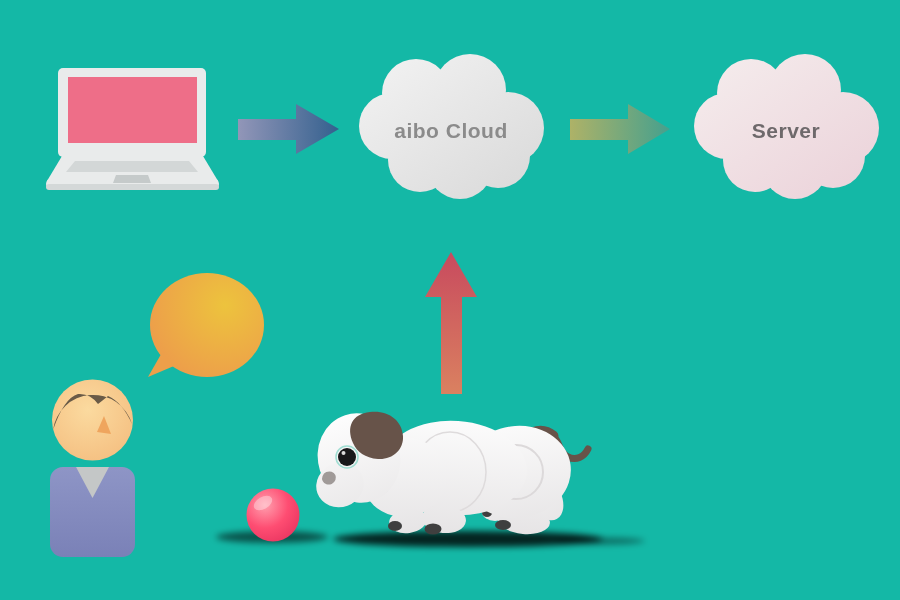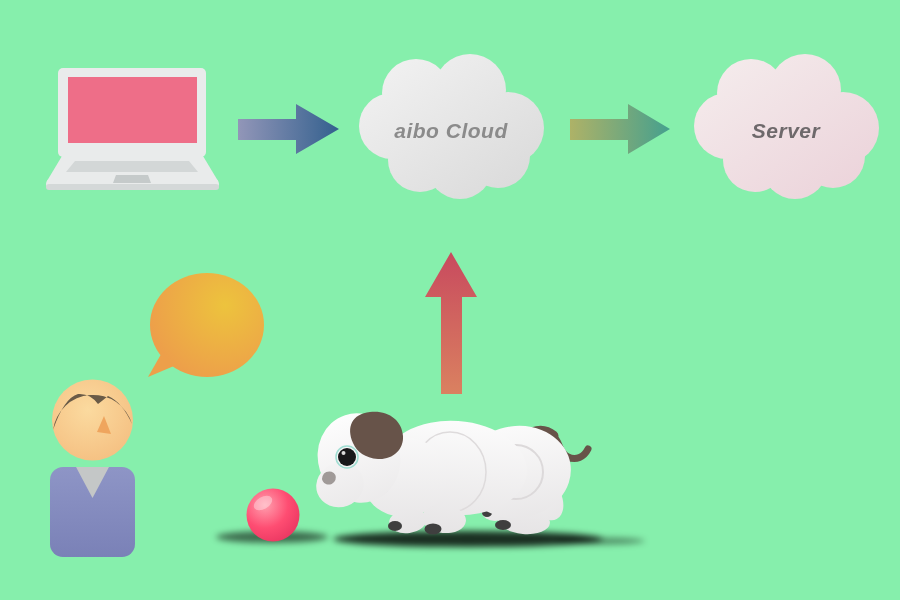--- a/index.html
+++ b/index.html
@@ -1,16 +1,16 @@
 <!DOCTYPE html>
 <html><head>
 <meta charset="utf-8">
 <style>
   html,body{margin:0;padding:0;background:#ffffff;}
-  .stage{position:relative;width:900px;height:600px;background:#86efac;overflow:hidden;font-style:italic;}
+  .stage{position:relative;width:900px;height:600px;background:#14b8a6;overflow:hidden;}
   svg{display:block;}
   text.cloud-label{font-family:"Liberation Sans","DejaVu Sans",sans-serif;font-weight:bold;font-size:21px;letter-spacing:0.5px;}
 </style>
 </head>
 <body>
 
 <div class="stage">
 <svg width="900" height="600" viewBox="0 0 900 600" xmlns="http://www.w3.org/2000/svg">
   <defs>
     <linearGradient id="gradArrowBlue" gradientUnits="userSpaceOnUse" x1="238" y1="129" x2="339" y2="129">

